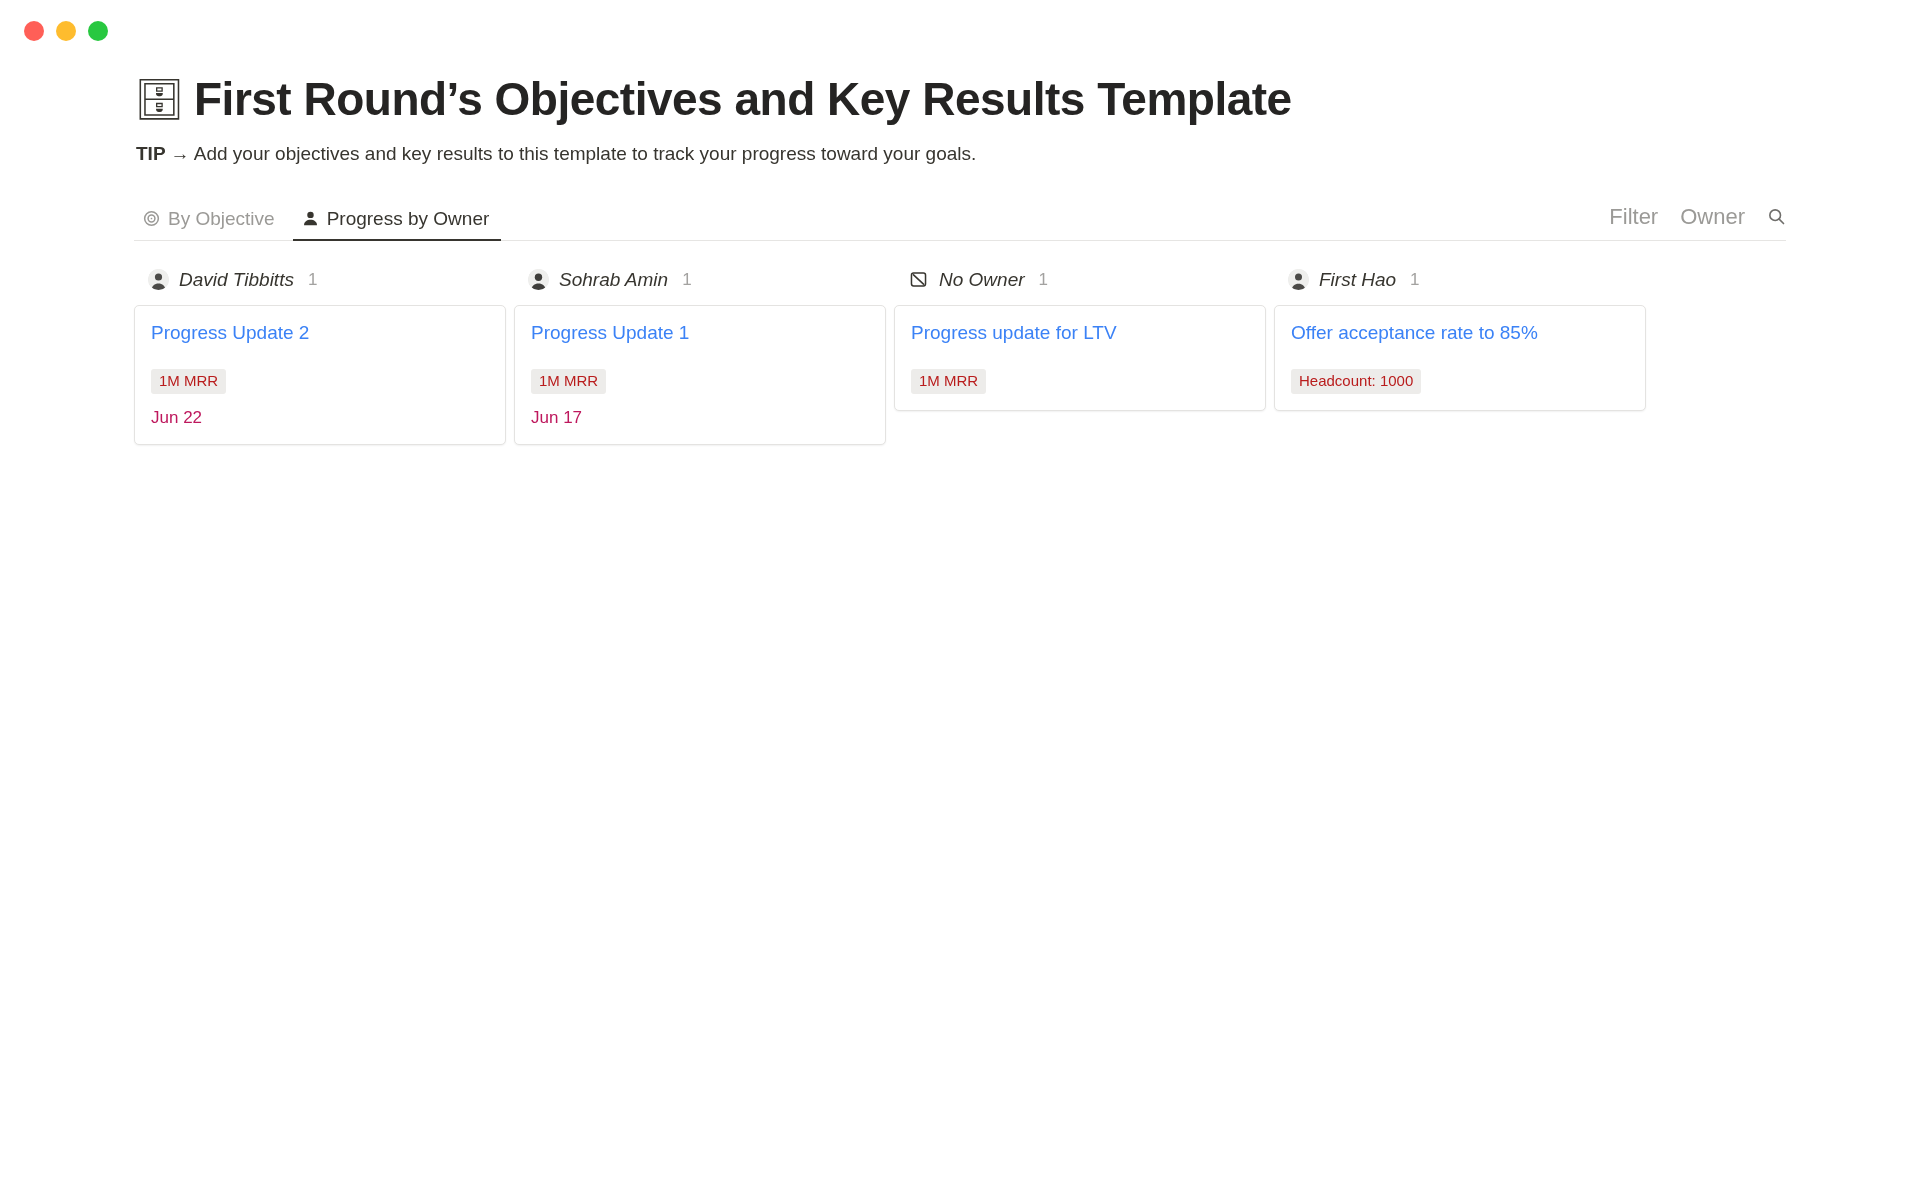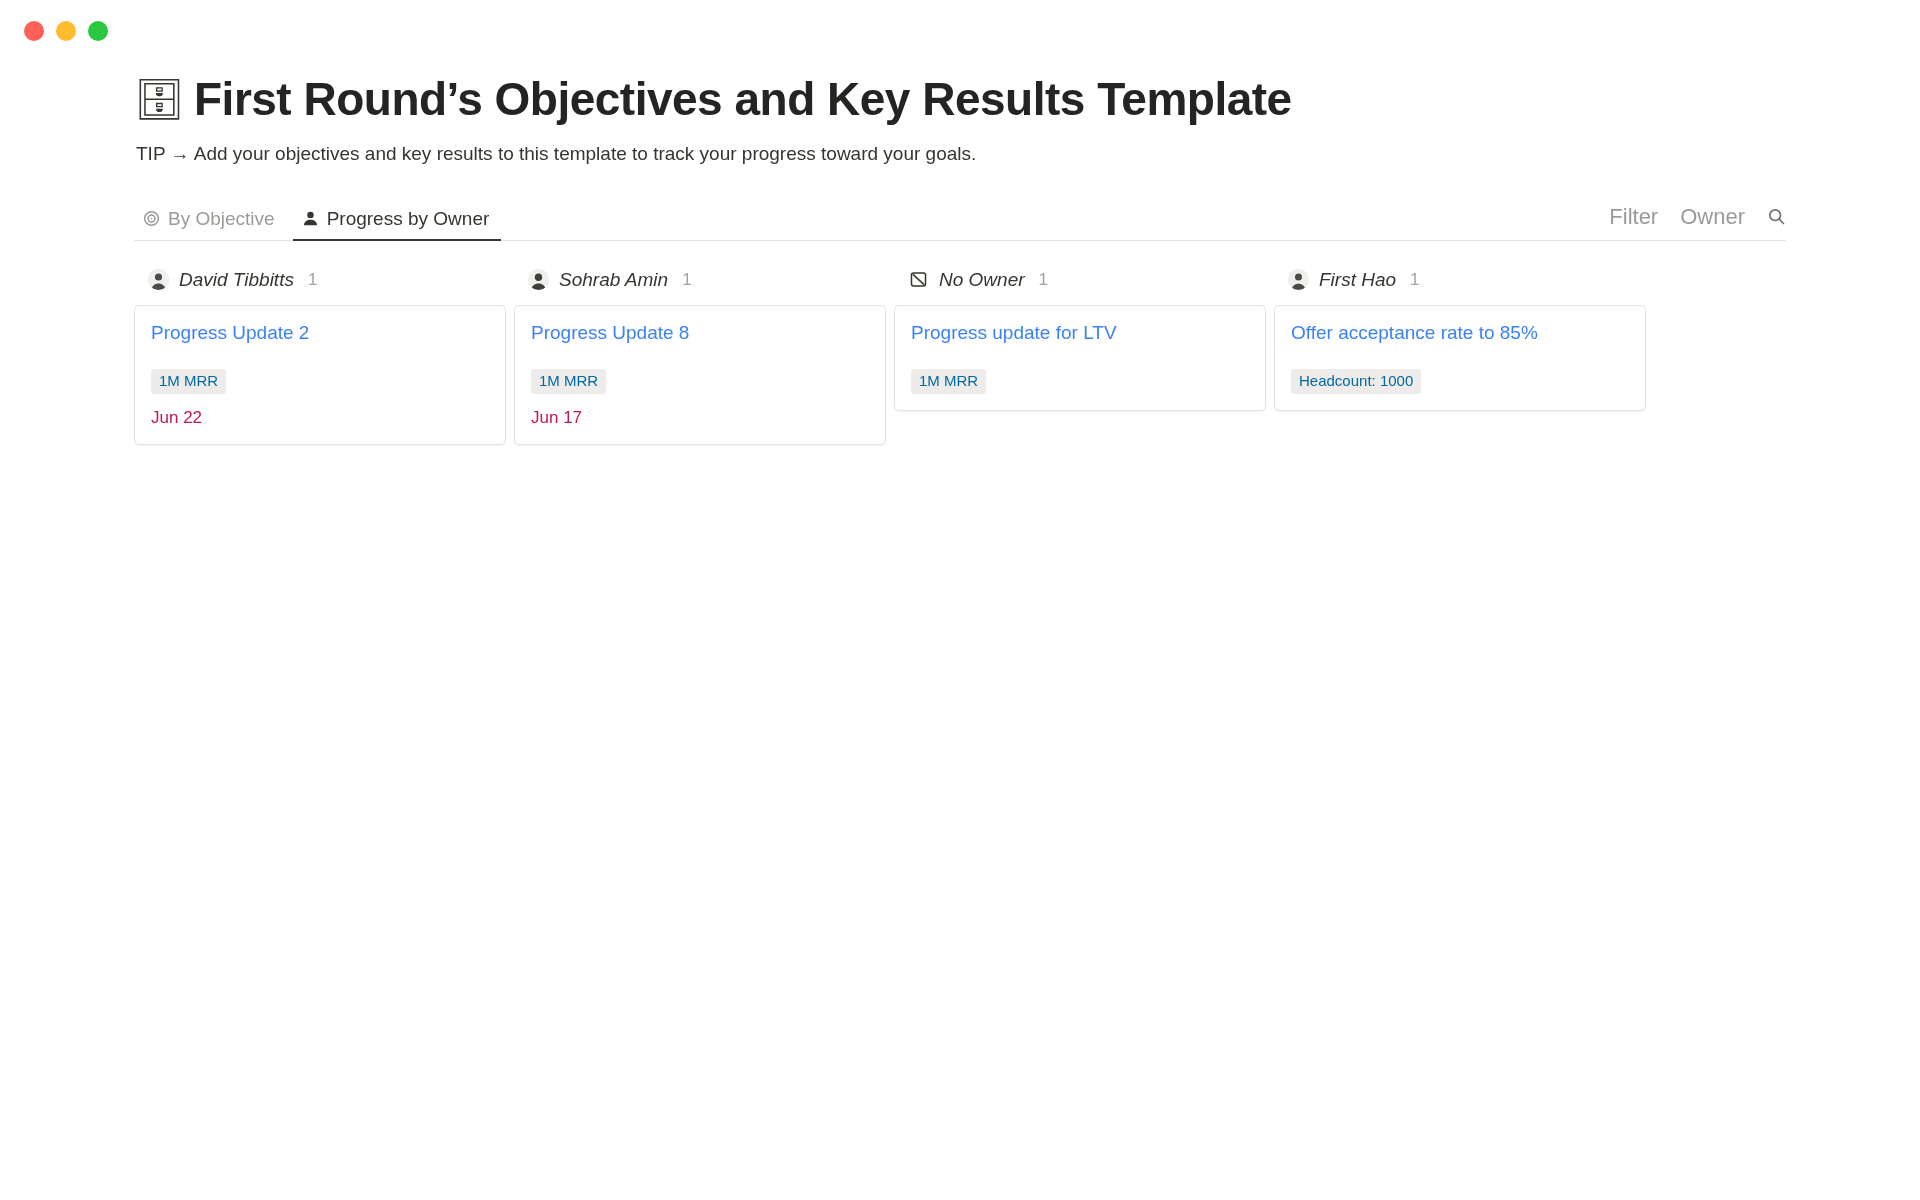--- a/index.html
+++ b/index.html
@@ -64,21 +64,21 @@
   }
 
   .tip-line {
     padding-left: 136px;
     margin-top: 14px;
     font-size: 19px;
     color: #37352f;
     line-height: 1.5;
   }
   .tip-label {
-    font-weight: 400;
+    font-weight: 700;
   }
 
   
   .view-bar {
     margin-top: 28px;
     margin-left: 134px;
     margin-right: 134px;
     border-bottom: 1px solid #e6e5e3;
     display: flex;
     align-items: flex-end;
@@ -197,21 +197,21 @@
     line-height: 1.35;
     margin-bottom: 24px;
   }
   .card-tags {
     display: flex;
     flex-wrap: wrap;
     gap: 6px;
   }
   .tag {
     background: #edecea;
-    color: #0369a1;
+    color: #b91c1c;
     border-radius: 3px;
     font-size: 15px;
     padding: 3px 8px;
     line-height: 1.25;
     white-space: nowrap;
   }
   .card-date {
     margin-top: 14px;
     font-size: 17px;
     color: #be185d;
@@ -313,21 +313,21 @@
           <svg width="21" height="21" viewBox="0 0 21 21">
             <circle cx="10.5" cy="10.5" r="10.5" fill="#efefed"></circle>
             <circle cx="10.5" cy="8.2" r="3.7" fill="#3f3e3b"></circle>
             <path d="M3.4 21c0-3.9 3.2-6.4 7.1-6.4s7.1 2.5 7.1 6.4z" fill="#3f3e3b"></path>
           </svg>
         </span>
         <span class="col-name">Sohrab Amin</span>
         <span class="col-count">1</span>
       </div>
       <div class="card">
-        <div class="card-title">Progress Update 8</div>
+        <div class="card-title">Progress Update 1</div>
         <div class="card-tags">
           <span class="tag">1M MRR</span>
         </div>
         <div class="card-date">Jun 17</div>
       </div>
     </div>
 
     <div class="board-column">
       <div class="column-header">
         <span class="col-avatar square">

